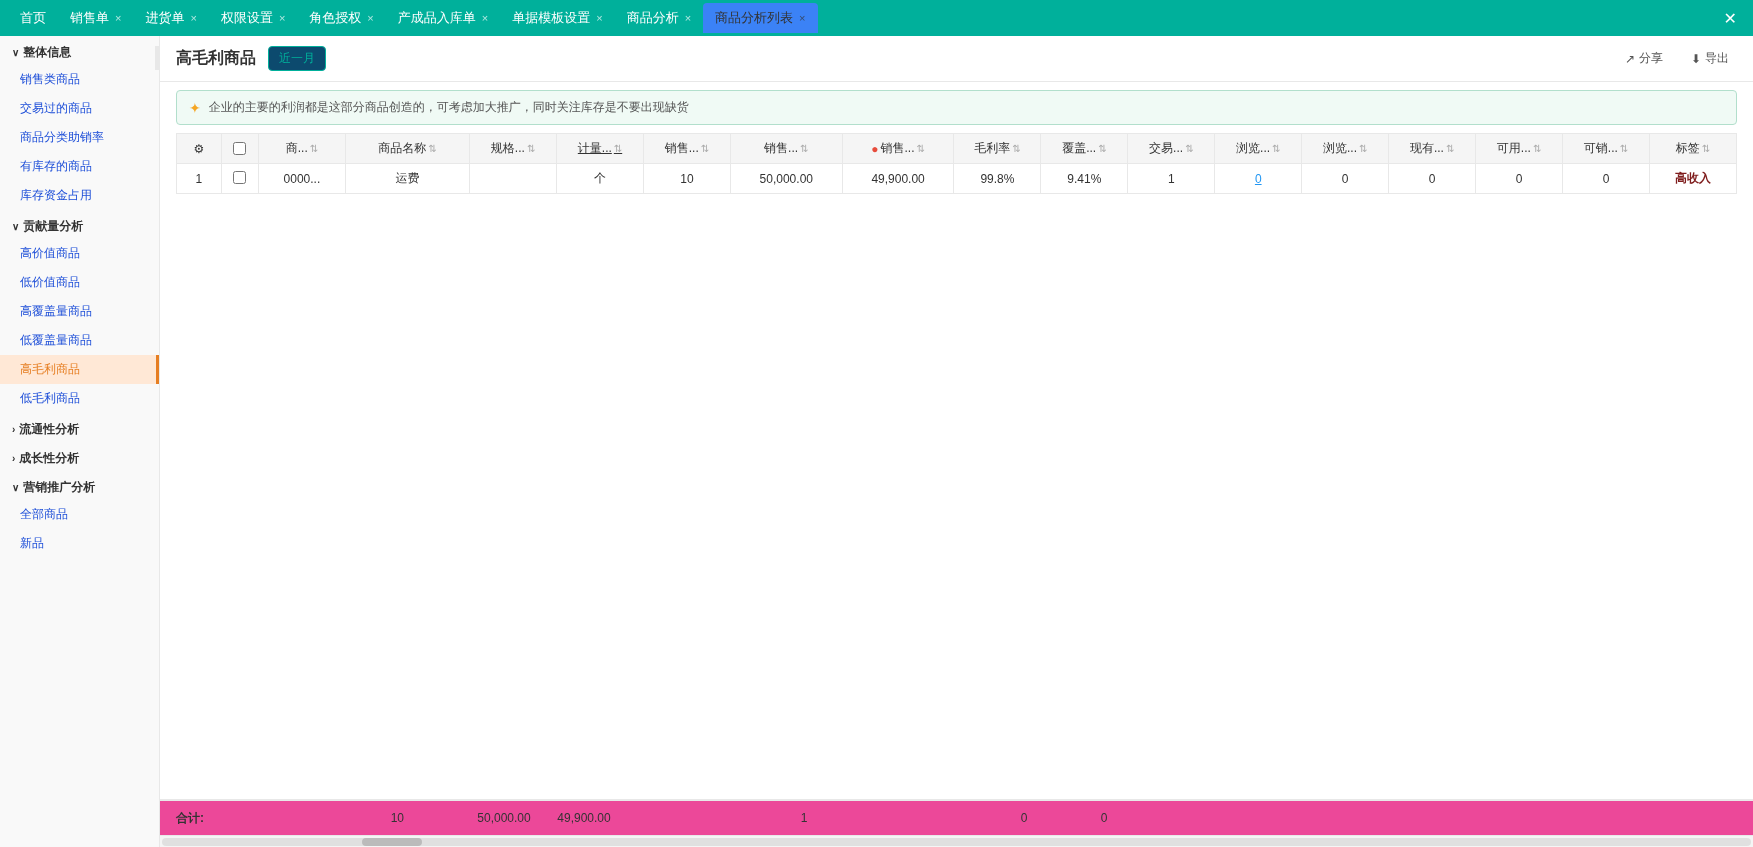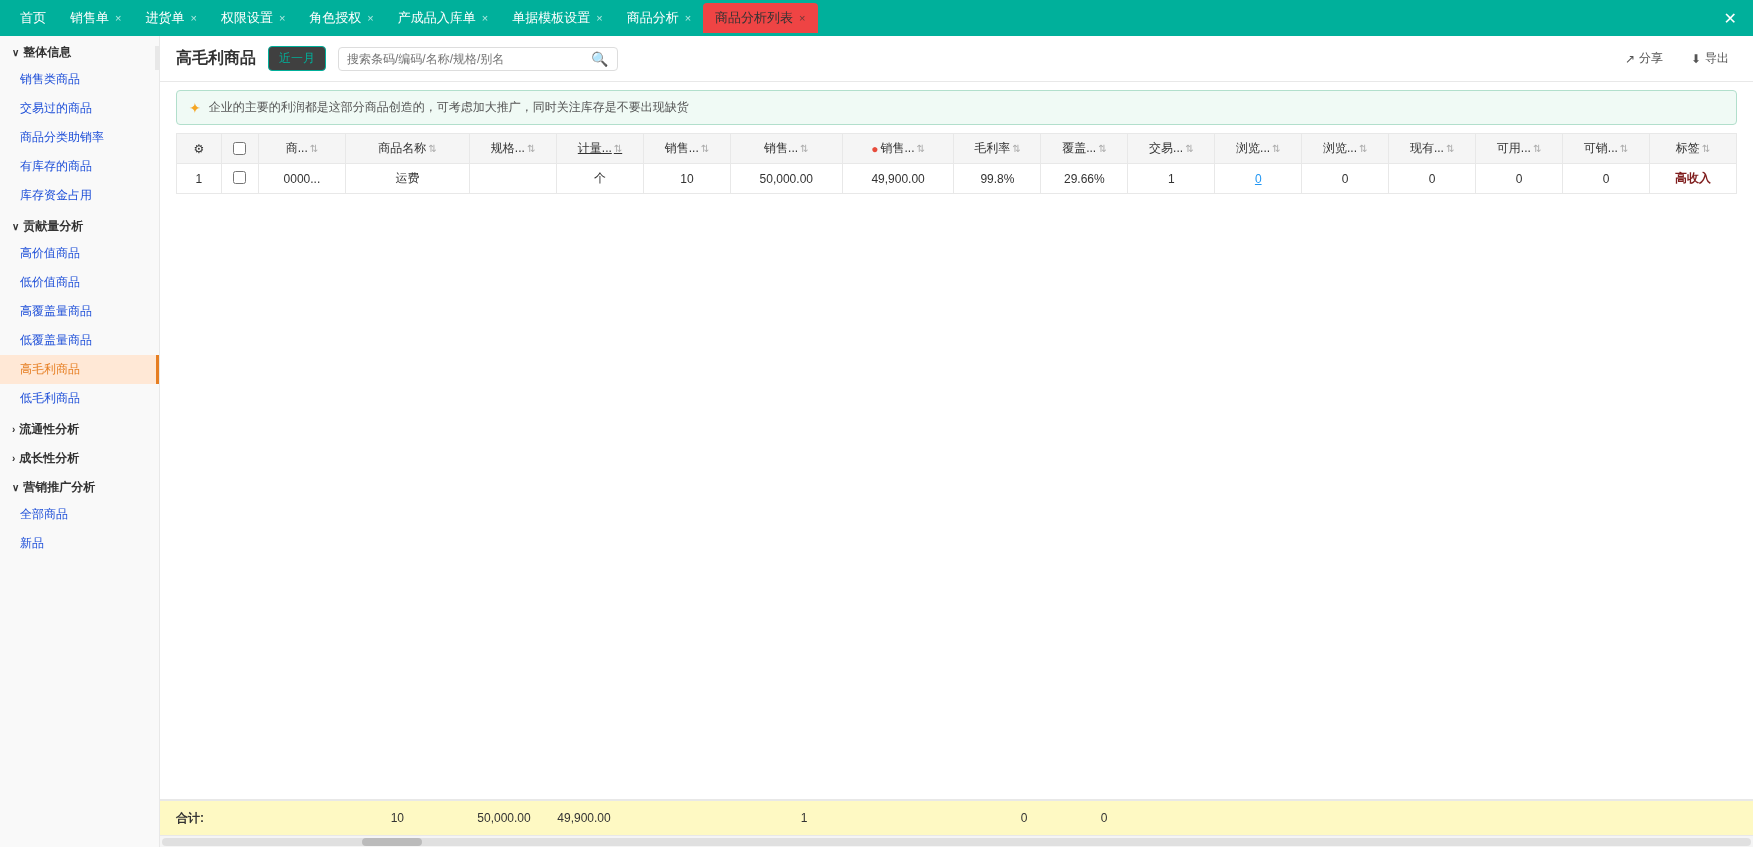--- a/index.html
+++ b/index.html
@@ -18,21 +18,21 @@
       padding: 8px 12px;
       height: 30px;
       display: flex;
       align-items: center;
       cursor: pointer;
       white-space: nowrap;
       font-size: 13px;
       color: white;
       position: relative;
     }
-    .top-nav .nav-item.active { background: #ef4444; color: #333; border-radius: 4px 4px 0 0; }
+    .top-nav .nav-item.active { background: #3b82f6; color: #333; border-radius: 4px 4px 0 0; }
     .top-nav .nav-item .close-x {
       margin-left: 6px;
       font-size: 11px;
       opacity: 0.7;
       cursor: pointer;
     }
     .top-nav .nav-item.active .close-x { color: #333; }
     .close-window {
       margin-left: auto;
       color: white;
@@ -114,21 +114,21 @@
       border-bottom: 1px solid #e8e8e8;
       gap: 12px;
       background: white;
     }
     .content-title {
       font-size: 16px;
       font-weight: bold;
       color: #333;
     }
     .filter-btn {
-      background: #404040;
+      background: #0c4a6e;
       color: #00b09b;
       border: 1px solid #00b09b;
       border-radius: 4px;
       padding: 3px 10px;
       cursor: pointer;
       font-size: 12px;
     }
     .search-box {
       display: flex;
       align-items: center;
@@ -220,21 +220,21 @@
       color: #333;
     }
     .tag-green {
       color: #27ae60;
       font-weight: bold;
     }
     .link-style { color: #2196f3; text-decoration: underline; cursor: pointer; }
 
     
     .table-footer {
-      background: #fef9c3;
+      background: #ec4899;
       border-top: 2px solid #e8e8e8;
       padding: 8px 16px;
       display: flex;
       align-items: center;
       font-size: 12px;
       color: #333;
       min-height: 36px;
     }
     .footer-label { margin-right: 40px; font-weight: bold; }
     .footer-cells {
@@ -383,24 +383,20 @@
     <div class="sidebar-item">
       <span>新品</span>
     </div>
   </div>
 
   <div class="content-area">
 
     <div class="content-header">
       <span class="content-title">高毛利商品</span>
       <button class="filter-btn">近一月</button>
-      <div class="search-box">
-        <input class="search-input" placeholder="搜索条码/编码/名称/规格/别名" style="">
-        <span class="search-icon-btn">🔍</span>
-      </div>
       <div class="header-actions">
         <div class="action-btn">
           <span>↗</span>
           <span>分享</span>
         </div>
         <div class="action-btn">
           <span>⬇</span>
           <span>导出</span>
         </div>
       </div>
@@ -528,21 +524,21 @@
     <td>1</td>
     <td><input type="checkbox" style=""></td>
     <td>0000...</td>
     <td>运费</td>
     <td></td>
     <td>个</td>
     <td>10</td>
     <td>50,000.00</td>
     <td>49,900.00</td>
     <td>99.8%</td>
-    <td>29.66%</td>
+    <td>9.41%</td>
     <td>1</td>
     <td><span class="link-style">0</span></td>
     <td>0</td>
     <td>0</td>
     <td>0</td>
     <td>0</td>
     <td><span class="tag-green" style="color:#7f1d1d">高收入</span></td>
   </tr>
           </tbody>
       </table>

